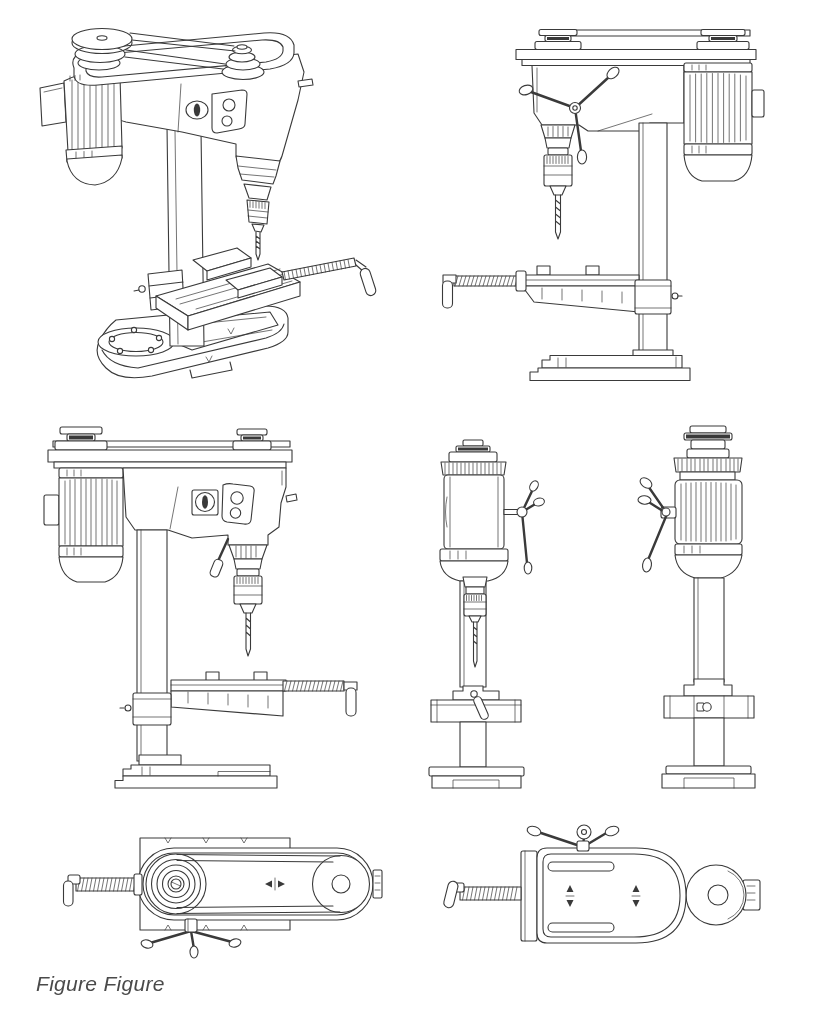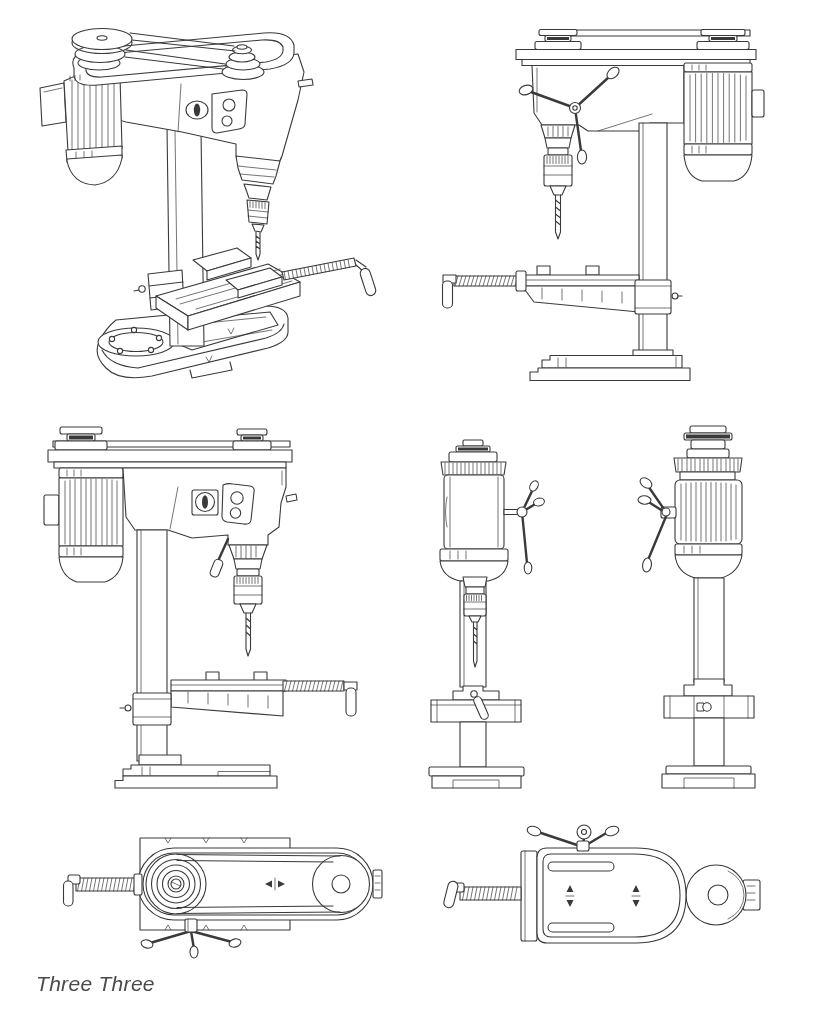--- a/index.html
+++ b/index.html
@@ -455,15 +455,15 @@
       </g>
       <g>
         <rect class="wh" x="20" y="72" width="61" height="13"></rect>
         <path class="ln thin" d="M25,72l-2.5,13M29,72l-2.5,13M33,72l-2.5,13M37,72l-2.5,13M41,72l-2.5,13M45,72l-2.5,13M49,72l-2.5,13M53,72l-2.5,13M57,72l-2.5,13M61,72l-2.5,13M65,72l-2.5,13M69,72l-2.5,13M73,72l-2.5,13M77,72l-2.5,13"></path>
         <rect class="wh" x="12" y="68" width="12" height="9" rx="2"></rect>
         <rect class="wh" x="6" y="66" width="10" height="27" rx="5" transform="rotate(14 11 79)"></rect>
       </g>
     </svg>
   </figure>
 
-  <div class="caption">Three Three</div>
+  <div class="caption">Figure Figure</div>
 
 </main>
 
 </body></html>

